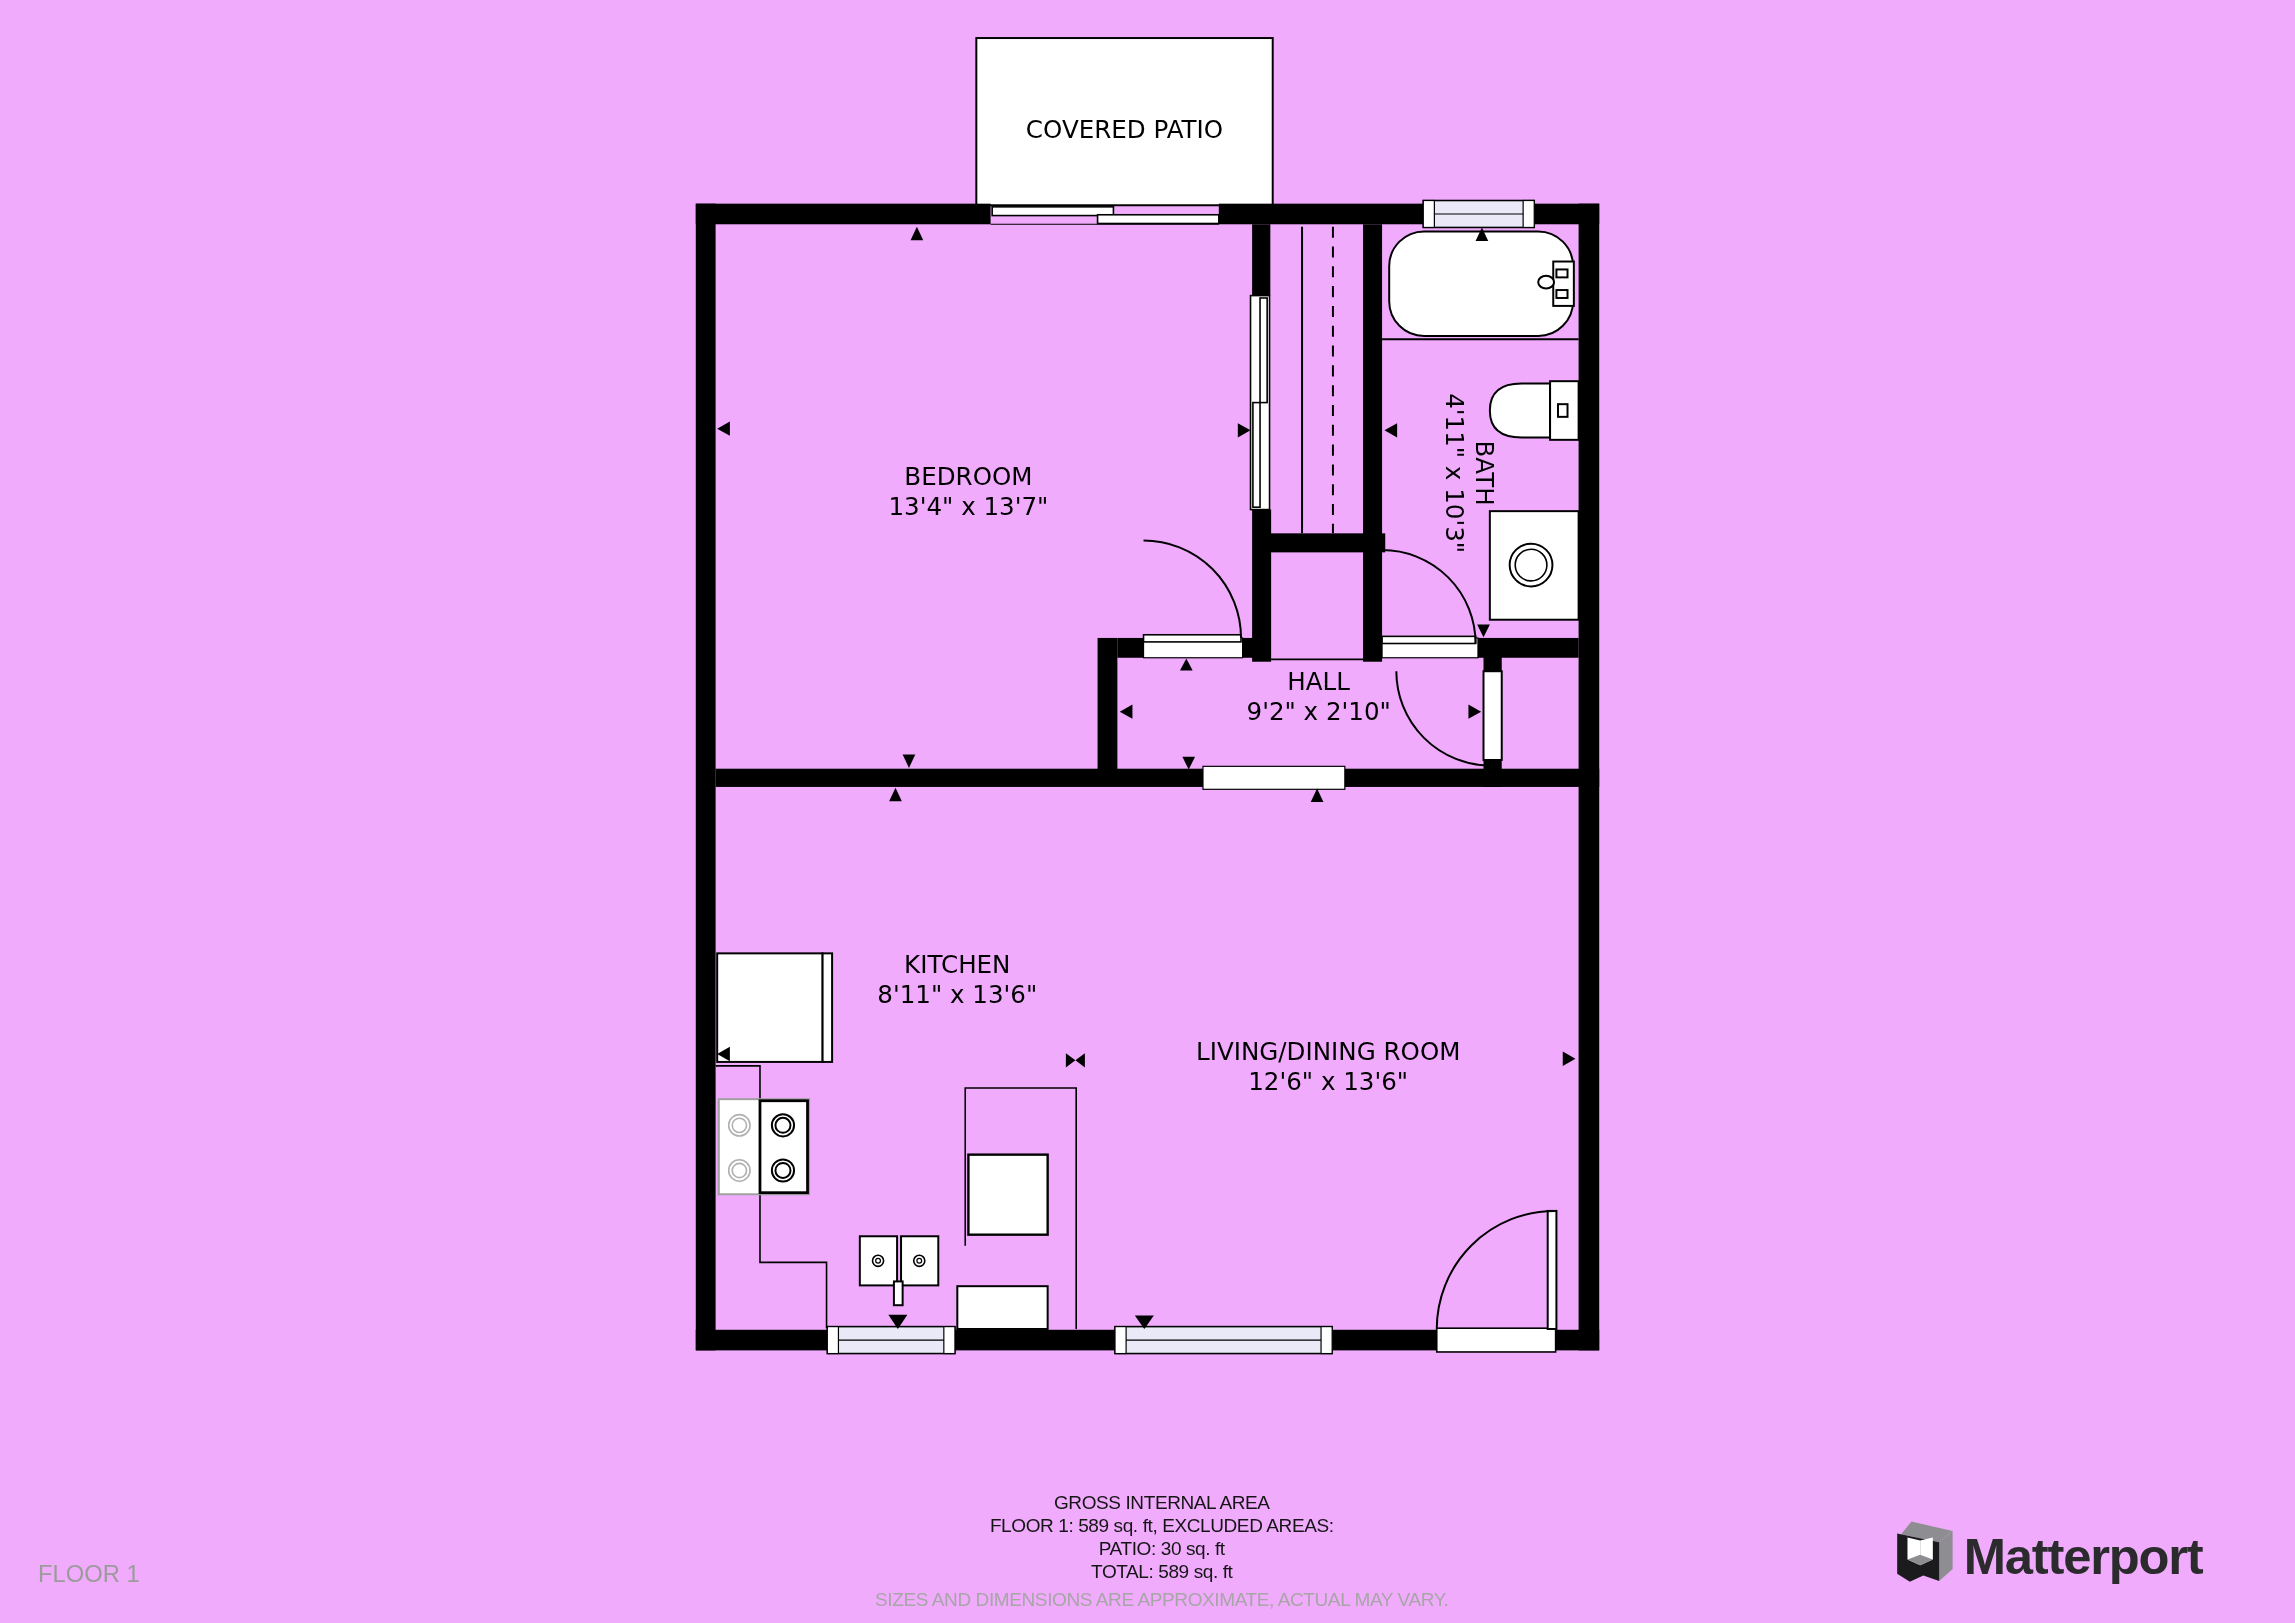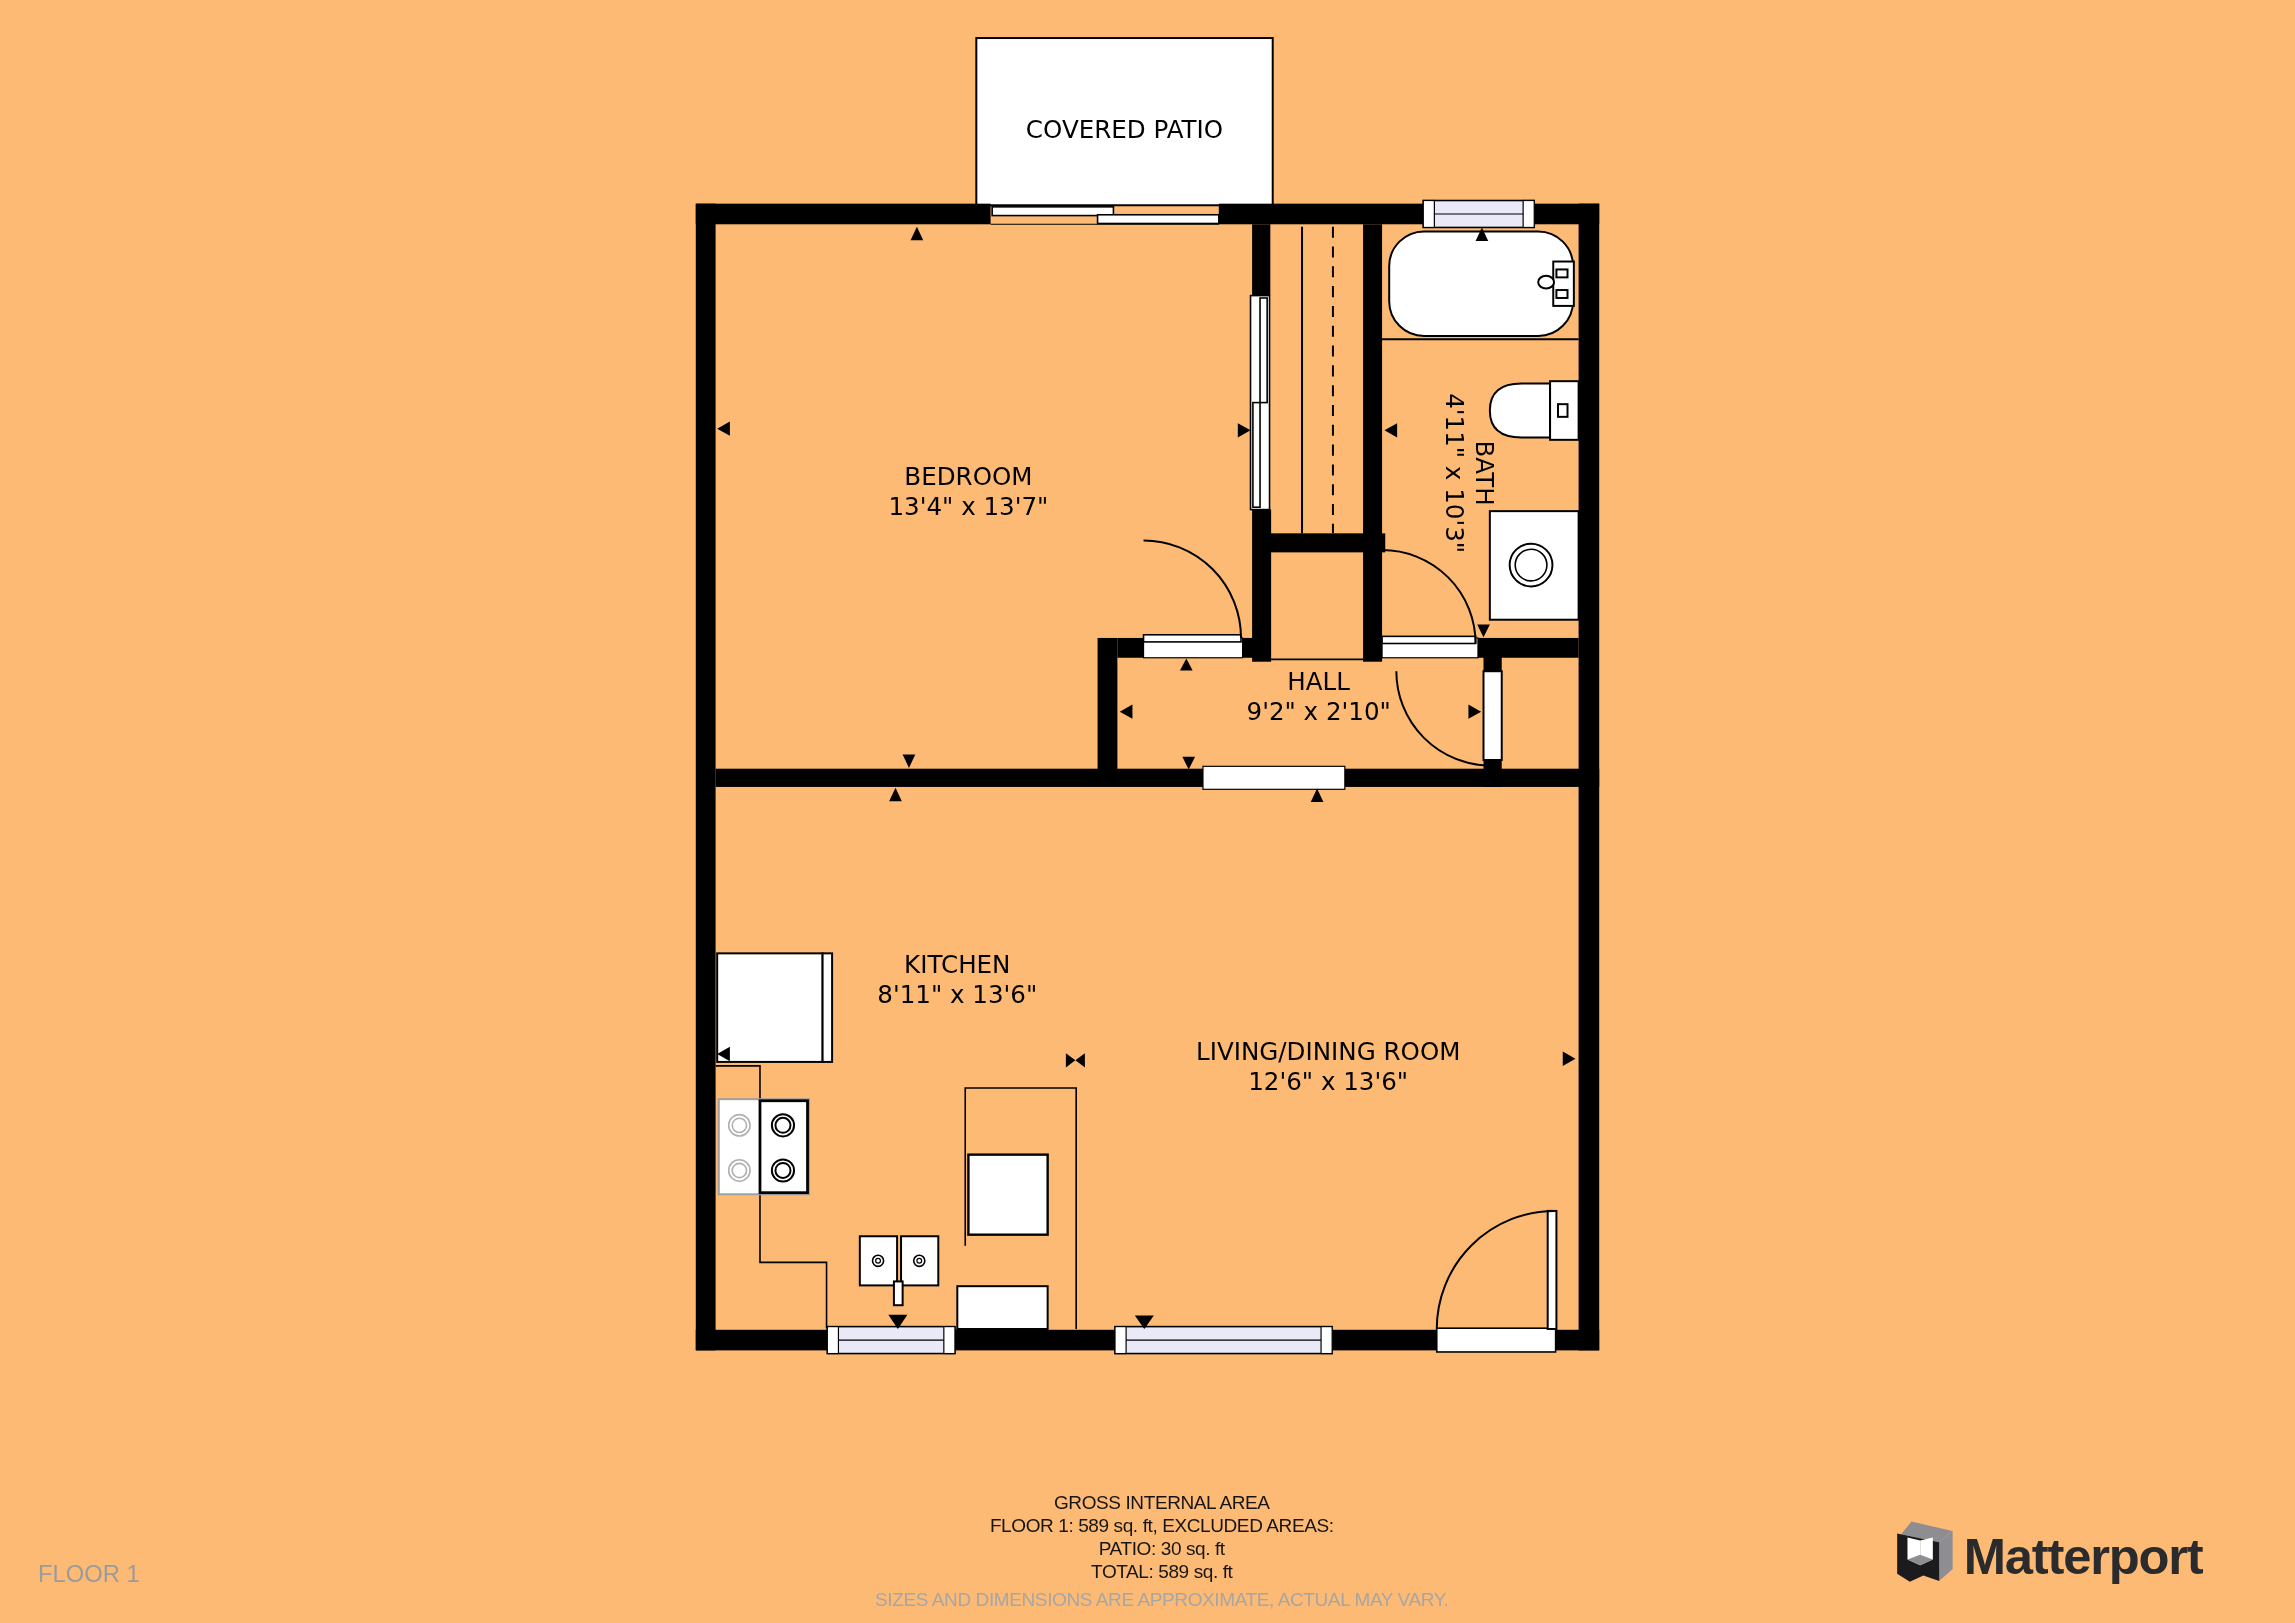--- a/index.html
+++ b/index.html
@@ -1,16 +1,16 @@
 <!DOCTYPE html>
 <html style="font-size:12.7px"><head>
 <meta charset="utf-8">
 <style>
   html,body{margin:0;padding:0;background:#ffffff;}
-  .page{position:relative;width:2295px;height:1623px;background:#fdba74;overflow:hidden;}
+  .page{position:relative;width:2295px;height:1623px;background:#f0abfc;overflow:hidden;}
   svg{position:absolute;left:0;top:0;}
   .room-label{font-family:"DejaVu Sans",sans-serif;font-size:31px;fill:#000000;}
   .footer-line{font-family:"Liberation Sans",sans-serif;font-size:24px;fill:#151515;letter-spacing:-0.5px;}
   .footer-muted{font-family:"Liberation Sans",sans-serif;font-size:24px;fill:#a6a6a6;letter-spacing:-0.5px;}
   .floor-tag{font-family:"Liberation Sans",sans-serif;font-size:30px;fill:#9b9b9b;}
   .brand-word{font-family:"Liberation Sans",sans-serif;font-size:64px;font-weight:bold;fill:#2b2b2e;letter-spacing:-1.5px;}
   .wall{fill:#000000;}
   .fix{fill:#ffffff;stroke:#000000;stroke-width:2.5;}
   .thin{fill:none;stroke:#000000;stroke-width:2;}
   .arrow{fill:#000000;}

